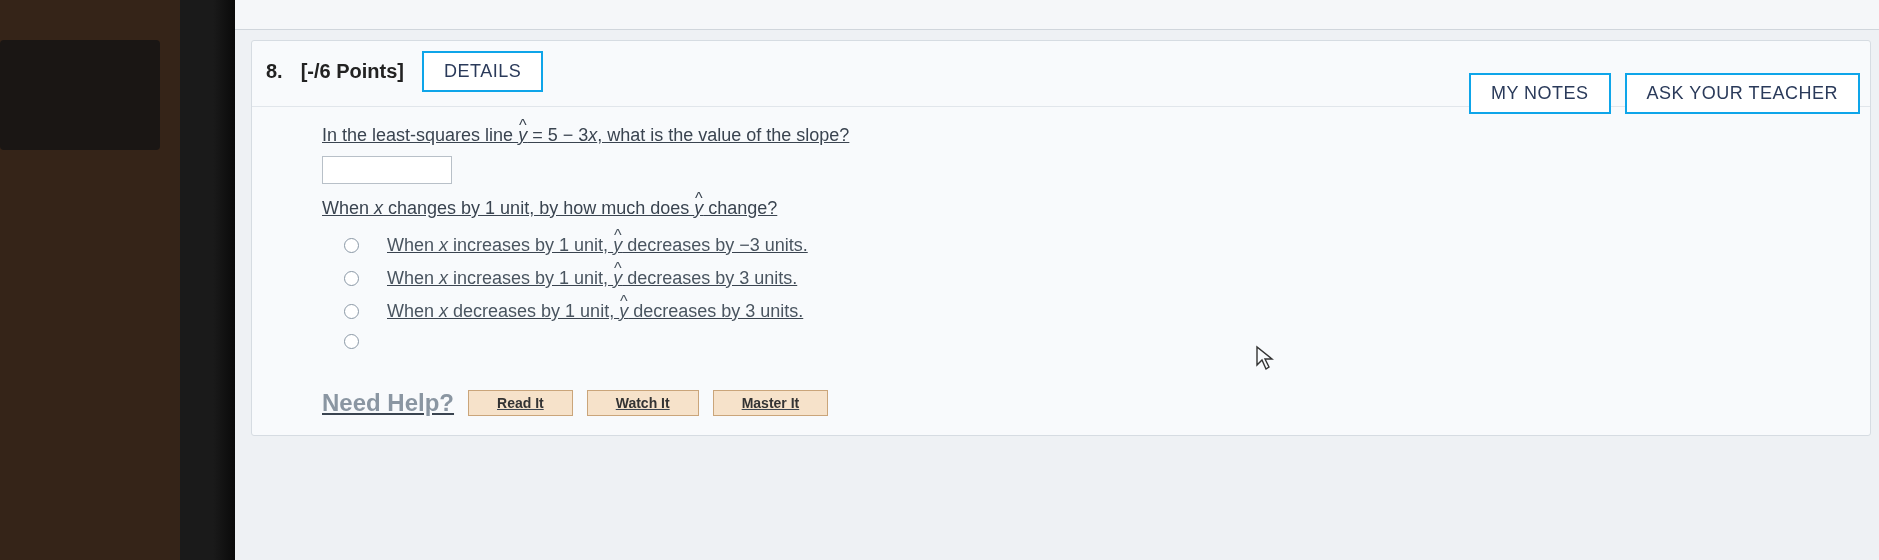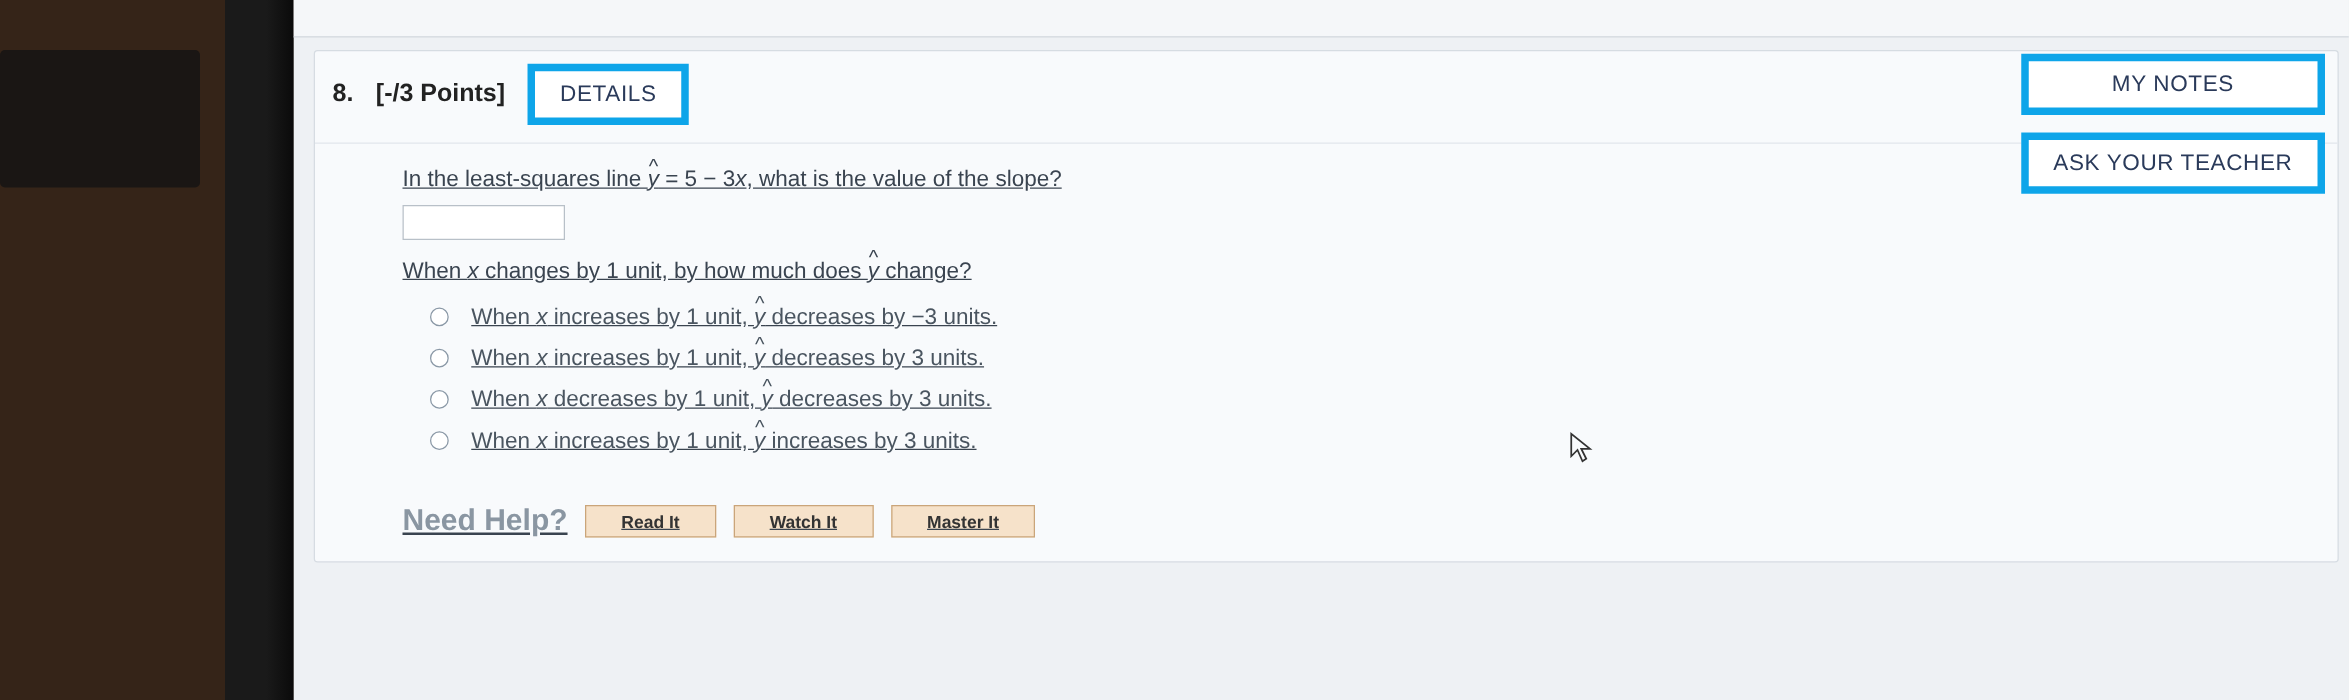--- a/index.html
+++ b/index.html
@@ -37,43 +37,43 @@
     display: flex; align-items: center; padding: 10px 14px 14px 14px;
     border-bottom: 1px solid #e1e6eb;
     position: relative;
   }
   .q-num {
     font-weight: bold; font-size: 20px; color: #222; margin-right: 18px;
   }
   .q-pts { font-weight: bold; font-size: 20px; color: #222; }
   .btn {
     display: inline-flex; align-items: center; justify-content: center;
-    border: 6px solid #0ea5e9; background: #fff; color: #2a3a5a;
+    border: 2px solid #0ea5e9; background: #fff; color: #2a3a5a;
     font-size: 18px; padding: 8px 20px; cursor: pointer;
     letter-spacing: 0.5px; font-family: inherit;
   }
   .btn-details { margin-left: 18px; }
   .right-buttons {
-    position: absolute; right: 10px; top: 2px; display: flex; gap: 14px; flex-direction: column;
+    position: absolute; right: 10px; top: 32px; display: flex; gap: 14px;
   }
   .q-body {
     padding: 18px 14px 18px 70px;
     color: #3a4450; font-size: 18px; text-decoration: underline;
   }
   .math-i { font-style: italic; }
   .yhat { font-style: italic; position: relative; }
   .yhat::before { content: "^"; position: absolute; top: -0.55em; left: 0.05em; font-style: normal; font-size: 0.9em; }
   .ans-input {
     display: block; margin-top: 10px; width: 130px; height: 28px;
     border: 1px solid #b8c0c8; background: #fff;
   }
   .q2 { margin-top: 14px; }
   .radio-list { margin: 10px 0 0 22px; }
   .radio-row {
-    display: flex; align-items: center; gap: 18px; padding: 6px 0;
+    display: flex; align-items: center; gap: 28px; padding: 6px 0;
     font-size: 18px; color: #4a5560;
   }
   .radio-circle {
     width: 15px; height: 15px; border: 1.5px solid #8a98a6; border-radius: 50%;
     background: #fff; flex: none;
   }
   .need-help {
     display: flex; align-items: center; gap: 14px; margin-top: 34px;
   }
   .need-help-label { color: #8a96a2; font-size: 24px; font-weight: 600; }
@@ -93,21 +93,21 @@
 <div class="monitor-edge">
   <div class="dev"></div>
 </div>
 
 <div class="screen">
   <div class="top-strip"></div>
 
   <div class="question-card">
     <div class="q-header">
       <span class="q-num">8.</span>
-      <span class="q-pts">[-/3 Points]</span>
+      <span class="q-pts">[-/6 Points]</span>
       <button class="btn btn-details">DETAILS</button>
       <div class="right-buttons">
         <button class="btn">MY NOTES</button>
         <button class="btn">ASK YOUR TEACHER</button>
       </div>
     </div>
 
     <div class="q-body">
       <div>
         <span>In the least-squares line </span><span class="yhat">y</span><span> = 5 − 3</span><span class="math-i">x</span><span>, what is the value of the slope?</span>
@@ -132,23 +132,20 @@
           </span>
         </label>
         <label class="radio-row">
           <span class="radio-circle"></span>
           <span>
             <span>When </span><span class="math-i">x</span><span> decreases by 1 unit, </span><span class="yhat">y</span><span> decreases by 3 units.</span>
           </span>
         </label>
         <label class="radio-row">
           <span class="radio-circle"></span>
-          <span>
-            <span>When </span><span class="math-i">x</span><span> increases by 1 unit, </span><span class="yhat">y</span><span> increases by 3 units.</span>
-          </span>
         </label>
       </div>
 
       <div class="need-help">
         <span class="need-help-label">Need Help?</span>
         <button class="help-btn">Read It</button>
         <button class="help-btn">Watch It</button>
         <button class="help-btn">Master It</button>
       </div>
     </div>

